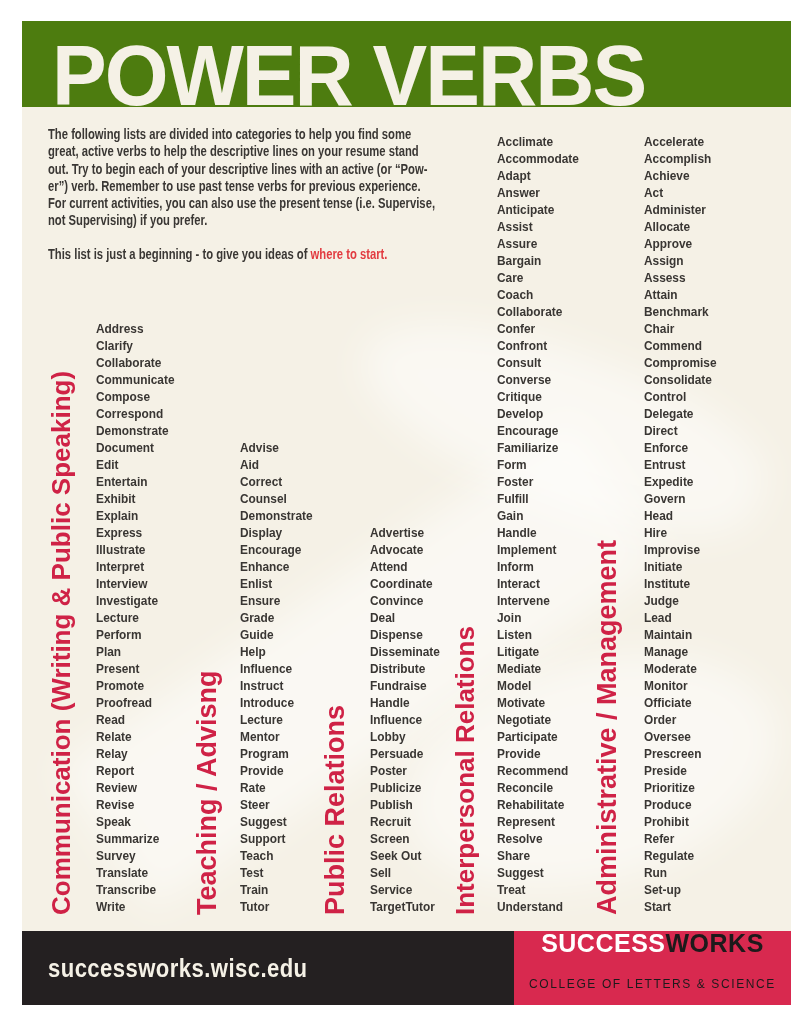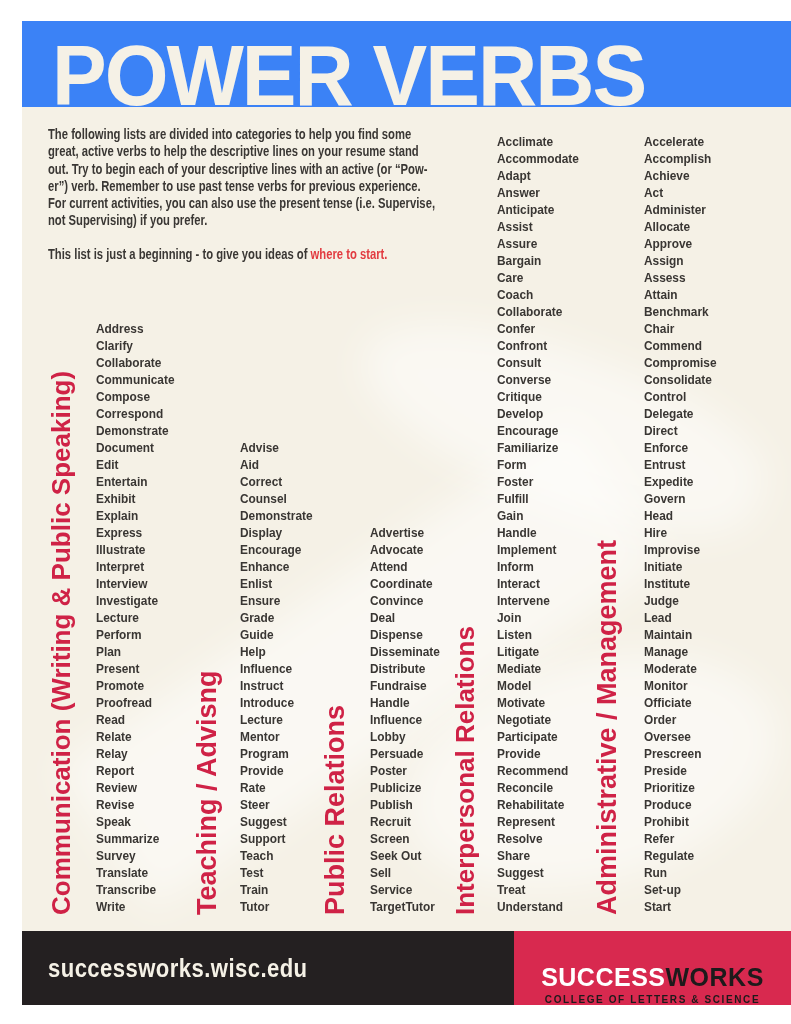--- a/index.html
+++ b/index.html
@@ -6,21 +6,21 @@
   .page{position:relative;width:791px;height:1024px;background:#ffffff;overflow:hidden;
         font-family:"Liberation Sans", sans-serif;}
   .flyer{position:absolute;left:22px;top:21px;width:769px;height:984px;background:#f5f1e6;overflow:hidden;}
 
   
   .wm{position:absolute;background:rgba(255,255,255,.5);filter:blur(18px);pointer-events:none;}
   .wm-1{width:620px;height:170px;left:30px;top:560px;transform:rotate(-34deg);}
   .wm-2{width:420px;height:150px;left:330px;top:330px;transform:rotate(22deg);border-radius:60% 40% 50% 50%;}
   .wm-3{width:380px;height:220px;left:380px;top:640px;transform:rotate(-15deg);border-radius:50%;}
 
-  .header-band{position:absolute;left:0;top:0;width:769px;height:86px;background:#3b82f6;}
+  .header-band{position:absolute;left:0;top:0;width:769px;height:86px;background:#4d7c0f;}
   .header-title{position:absolute;left:30px;top:12px;font-size:82px;line-height:1;font-weight:800;
                 letter-spacing:-2px;color:#f5f1e6;white-space:nowrap;transform:scaleY(1.04);transform-origin:left top;}
 
   .intro{position:absolute;left:26px;top:104px;transform:scaleX(.75);transform-origin:left top;}
   .intro-line{font-size:15px;line-height:17.3px;font-weight:600;color:#3a3734;white-space:nowrap;}
   .closing{position:absolute;left:26px;top:224px;font-size:15px;line-height:17.3px;font-weight:600;
            color:#3a3734;white-space:nowrap;transform:scaleX(.75);transform-origin:left top;}
   .closing .red{color:#e23b40;}
 
   .vlabel{position:absolute;white-space:nowrap;font-weight:700;color:#cf2246;
@@ -36,26 +36,26 @@
   .vlist-0{left:74px;top:299px;}
   .vlist-1{left:218px;top:418px;}
   .vlist-2{left:348px;top:503px;}
   .vlist-3{left:475px;top:112px;}
   .vlist-4{left:622px;top:112px;}
 
   .footer{position:absolute;left:-4px;top:910px;width:773px;height:92px;background:#242021;}
   .footer-url{position:absolute;left:30px;top:0;height:74px;line-height:74px;font-size:26px;font-weight:700;
               color:#f5f1e6;white-space:nowrap;letter-spacing:.5px;transform:scaleX(.85);transform-origin:left center;}
   .logo-block{position:absolute;left:496px;top:0;width:277px;height:74px;background:#d8294f;
-              display:flex;flex-direction:column;align-items:center;justify-content:flex-end;}
+              display:flex;flex-direction:column;align-items:center;justify-content:flex-start;}
   .logo-line{font-size:25px;font-weight:800;line-height:1;letter-spacing:.5px;white-space:nowrap;
              transform:scaleY(1.05);}
   .logo-white{color:#ffffff;}
   .logo-black{color:#1d1a1b;}
-  .logo-tagline{margin-top:4px;font-size:10px;font-weight:700;letter-spacing:1.6px;color:#1d1a1b;white-space:nowrap;}
+  .logo-tagline{margin-top:21px;font-size:12px;font-weight:400;letter-spacing:1.6px;color:#1d1a1b;white-space:nowrap;}
 </style>
 </head>
 <body>
 
 <div class="page">
   <div class="flyer">
 
     <div class="wm wm-1"></div>
     <div class="wm wm-2"></div>
     <div class="wm wm-3"></div>

